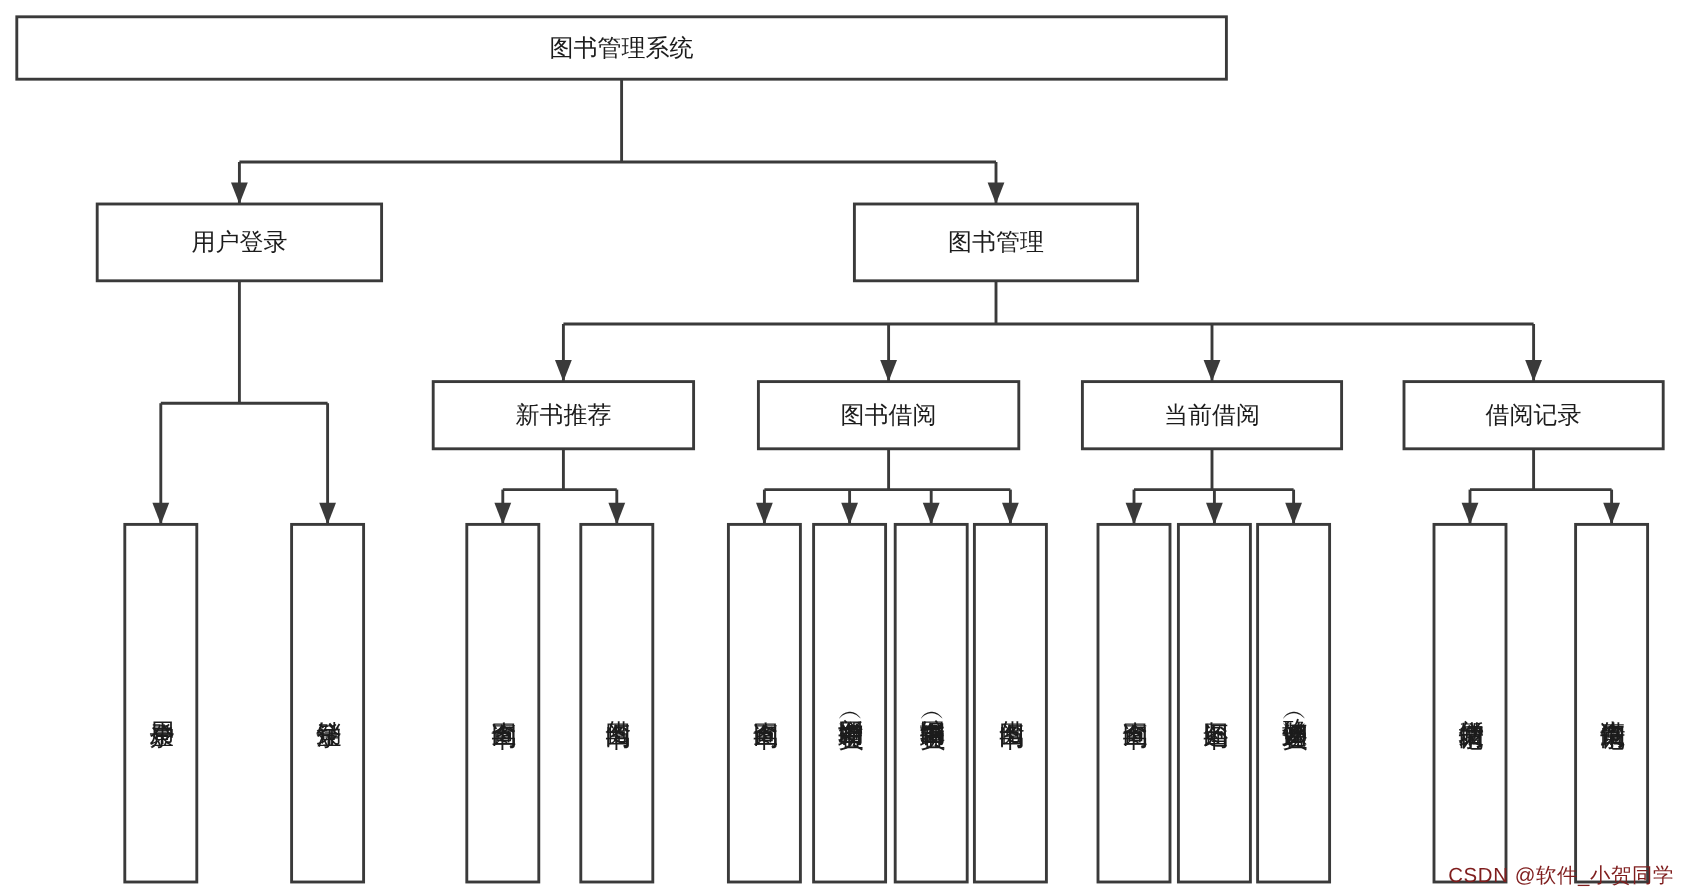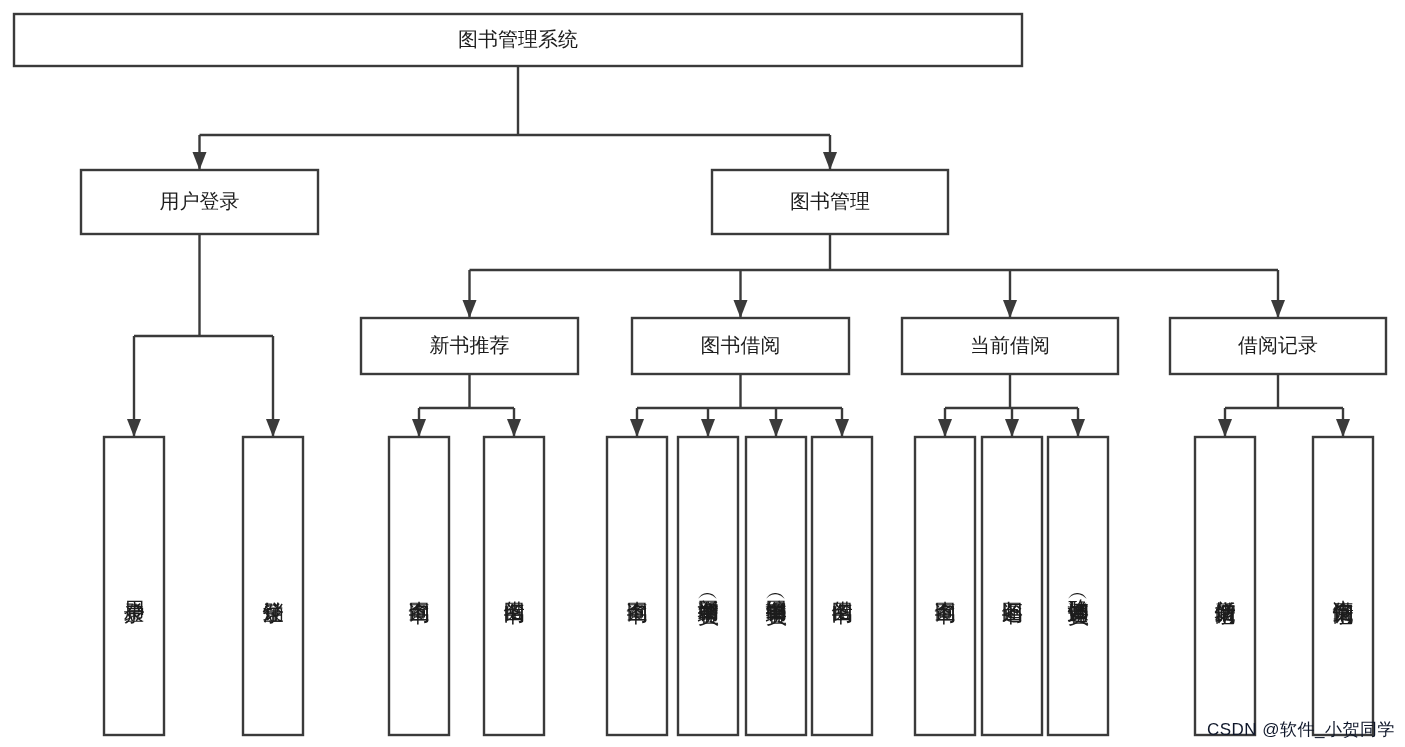--- a/index.html
+++ b/index.html
@@ -63,21 +63,21 @@
     align-items: center;
     justify-content: center;
     pointer-events: none;
   }
   .watermark {
     position: absolute;
     right: 10px;
     bottom: 6px;
     font-family: "Liberation Sans", "DejaVu Sans", sans-serif;
     font-size: 17px;
-    color: #0f172a;
+    color: #7f1d1d;
     white-space: nowrap;
     letter-spacing: 0.5px;
   }
 </style>
 </head>
 <body>
 
 <div id="diagram-root">
 
   <svg id="diagram-svg" viewBox="0 0 1405 747">

